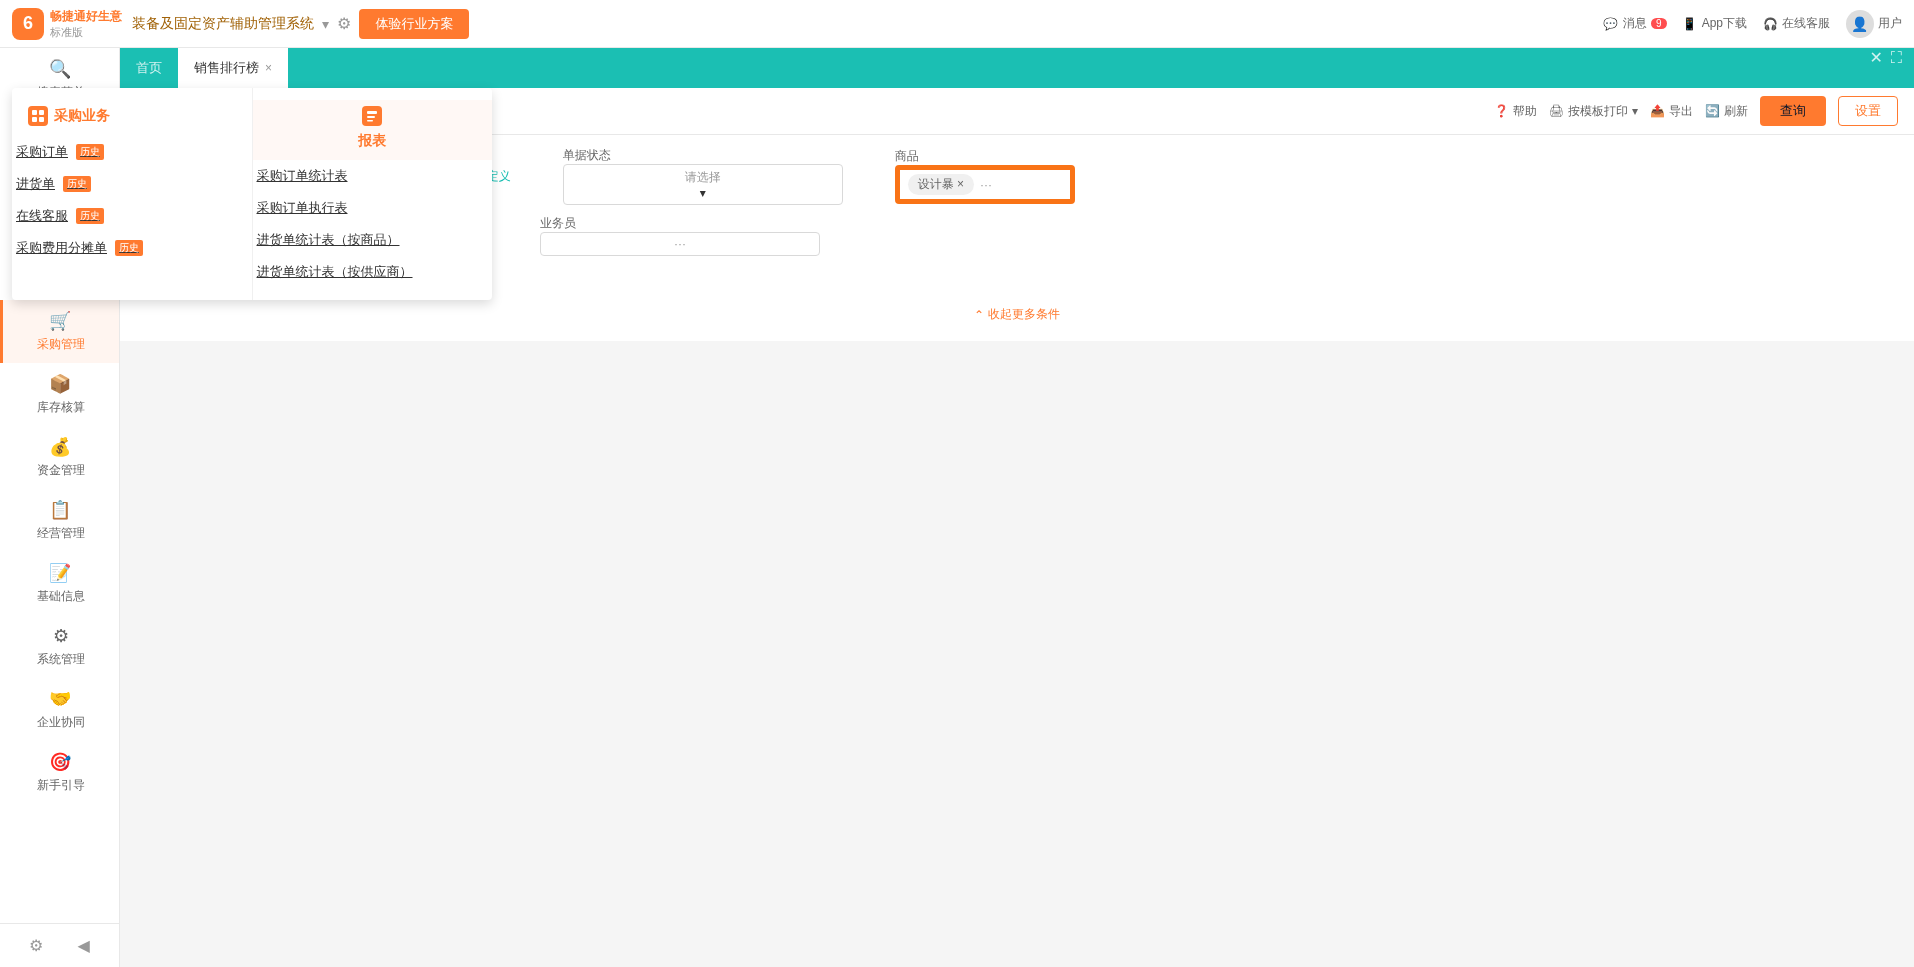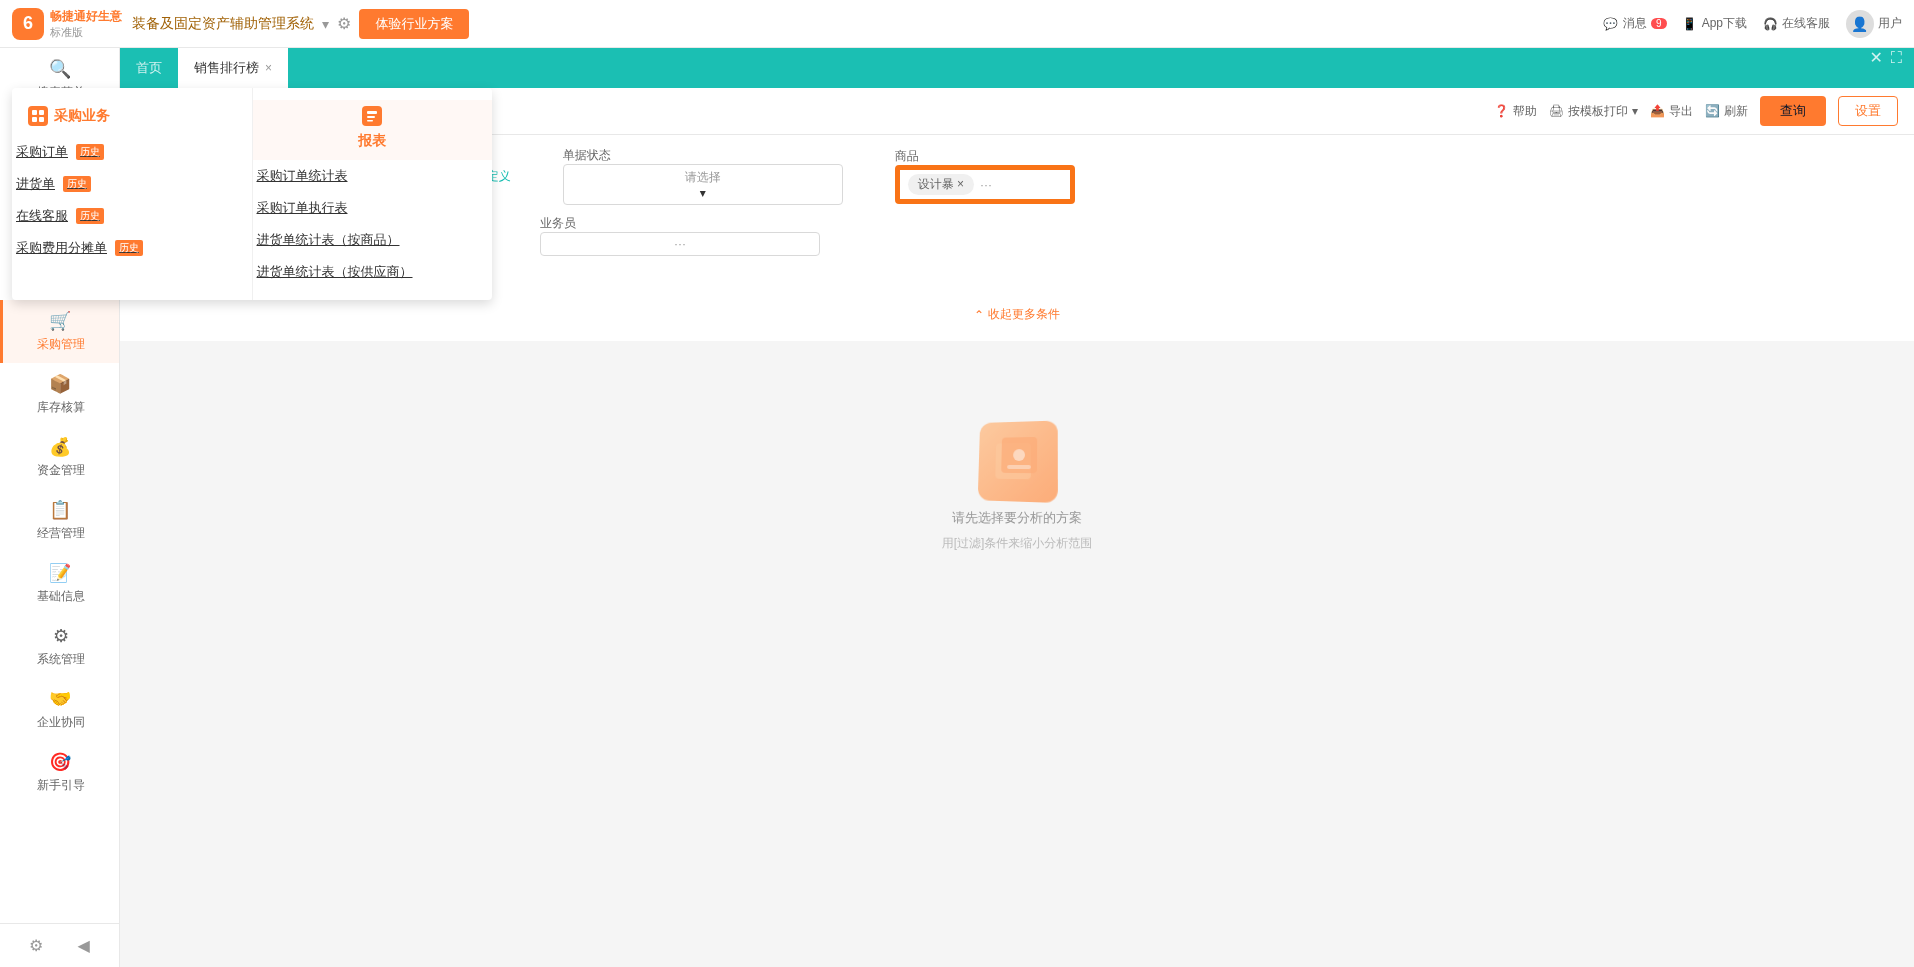--- a/index.html
+++ b/index.html
@@ -483,32 +483,20 @@
         <span style="color:#999;font-size:12px;">···</span>
       </div>
     </div>
 
     <div class="collapse-btn">
       <span>⌃</span>
       <span>收起更多条件</span>
     </div>
   </div>
 
-  <div class="empty-state">
-    <div class="empty-icon">
-      <svg width="60" height="60" viewBox="0 0 60 60" fill="none">
-        <rect x="8" y="12" width="36" height="36" rx="4" fill="#ffb77a" opacity="0.6"></rect>
-        <rect x="14" y="6" width="36" height="36" rx="4" fill="#ff8c42" opacity="0.7"></rect>
-        <circle cx="32" cy="24" r="6" fill="#fff" opacity="0.5"></circle>
-        <rect x="20" y="34" width="24" height="4" rx="2" fill="#fff" opacity="0.4"></rect>
-      </svg>
-    </div>
-    <div class="empty-text">请先选择要分析的方案</div>
-    <div class="empty-hint">用[过滤]条件来缩小分析范围</div>
-  </div>
 </div>
 
 <div class="dropdown-menu">
 
   <div class="dropdown-col">
     <div class="dropdown-header">
       <div class="dropdown-header-icon">
         <svg width="14" height="14" viewBox="0 0 14 14" fill="none">
           <rect x="1" y="1" width="5" height="5" rx="1" fill="white"></rect>
           <rect x="8" y="1" width="5" height="5" rx="1" fill="white"></rect>

